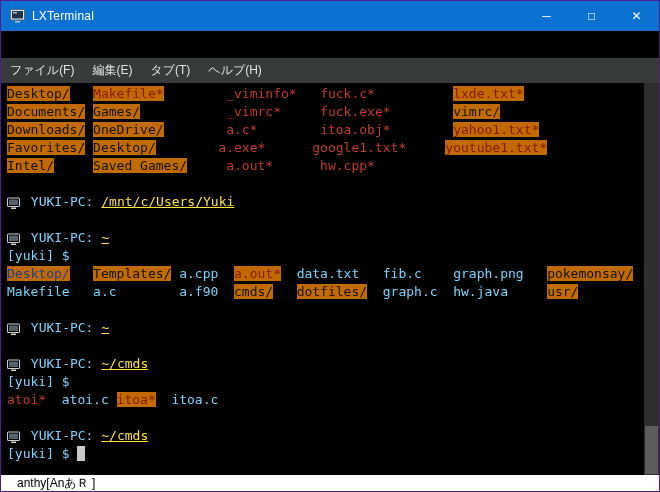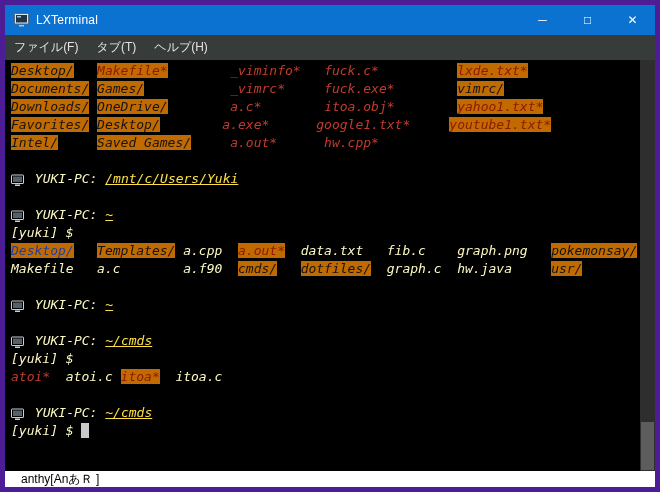--- a/index.html
+++ b/index.html
@@ -1,34 +1,34 @@
 <!DOCTYPE html>
 <html><head>
 <meta charset="utf-8">
 <style>
   * { margin:0; padding:0; box-sizing:border-box; }
   html,body { width:660px; height:492px; background:#000; font-family:"Liberation Sans", sans-serif; overflow:hidden; }
-  .window { width:660px; height:492px; display:flex; flex-direction:column; border:5px solid #4c1d95; background:#000; }
+  .window { width:660px; height:492px; display:flex; flex-direction:column; border:1px solid #4c1d95; background:#000; }
 
   
   .titlebar { flex:0 0 30px; background:#0b72d2; display:flex; align-items:center; color:#fff; }
   .app-icon { margin:0 7px 0 9px; display:flex; align-items:center; }
   .title { font-size:12px; letter-spacing:0.2px; }
   .controls { margin-left:auto; display:flex; height:100%; }
   .ctl { width:45px; height:100%; display:flex; align-items:center; justify-content:center; font-size:12px; color:#fff; cursor:default; }
 
   
-  .menubar { flex:0 0 25px; background:#373c3a; display:flex; align-items:center; color:#e2e2e2; font-size:12px; }
+  .menubar { flex:0 0 25px; background:#373c3a; display:flex; align-items:center; color:#e2e2e2; font-size:12px;margin-top:27px; }
   .menu-item { padding:0 9px; height:100%; display:flex; align-items:center; }
 
   
   .term-wrap { flex:1 1 auto; display:flex; background:#000; min-height:0; }
-  .terminal { flex:1 1 auto; padding:2px 0 0 6px; font-family:"DejaVu Sans Mono", monospace; font-size:13px; line-height:18px; color:#d6d6d6; overflow:hidden;font-style:italic; }
+  .terminal { flex:1 1 auto; padding:2px 0 0 6px; font-family:"DejaVu Sans Mono", monospace; font-size:13px; line-height:18px; color:#d6d6d6; overflow:hidden; }
   .tline { white-space:pre; height:18px; }
-  .w  { color:#fef9c3; }
+  .w  { color:#7dd3fc; }
   .d  { background:#c06a00; color:#141414; }
   .x  { color:#c23b2e; }
   .xh { background:#c06a00; color:#8f1800; }
   .db { background:#c06a00; color:#1f3f9e; }
   .p  { color:#fde047; text-decoration:underline; }
   .g  { color:#3fa33c; }
   .gu { color:#3fa33c; text-decoration:underline; }
   .u  { color:#d6d6d6; text-decoration:underline; }
   .cur { background:#c9c9c9; color:#000; }
   .ico { display:inline-block; width:16px; vertical-align:middle; }
@@ -58,20 +58,21 @@
     <span class="title">LXTerminal</span>
     <div class="controls">
       <div class="ctl">─</div>
       <div class="ctl">□</div>
       <div class="ctl">✕</div>
     </div>
   </div>
 
   <div class="menubar">
     <span class="menu-item">ファイル(F)</span>
+    <span class="menu-item">編集(E)</span>
     <span class="menu-item">タブ(T)</span>
     <span class="menu-item">ヘルプ(H)</span>
   </div>
 
   <div class="term-wrap">
     <div class="terminal" id="terminal">
         <div class="tline"><span class="d">Desktop/</span><span class="w">   </span><span class="xh">Makefile*</span><span class="w">        </span><span class="x">_viminfo*</span><span class="w">   </span><span class="x">fuck.c*</span><span class="w">          </span><span class="xh">lxde.txt*</span></div>
         <div class="tline"><span class="d">Documents/</span><span class="w"> </span><span class="d">Games/</span><span class="w">           </span><span class="x">_vimrc*</span><span class="w">     </span><span class="x">fuck.exe*</span><span class="w">        </span><span class="d">vimrc/</span></div>
         <div class="tline"><span class="d">Downloads/</span><span class="w"> </span><span class="d">OneDrive/</span><span class="w">        </span><span class="x">a.c*</span><span class="w">        </span><span class="x">itoa.obj*</span><span class="w">        </span><span class="xh">yahoo1.txt*</span></div>
         <div class="tline"><span class="d">Favorites/</span><span class="w"> </span><span class="d">Desktop/</span><span class="w">        </span><span class="x">a.exe*</span><span class="w">      </span><span class="x">google1.txt*</span><span class="w">     </span><span class="xh">youtube1.txt*</span></div>

